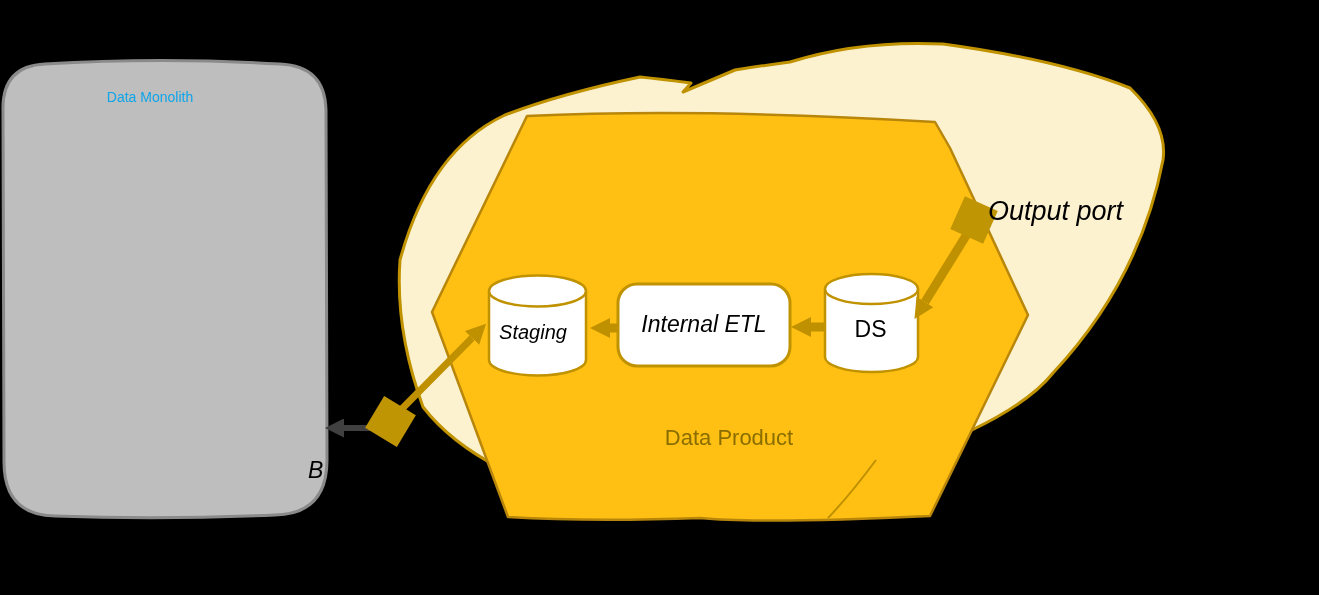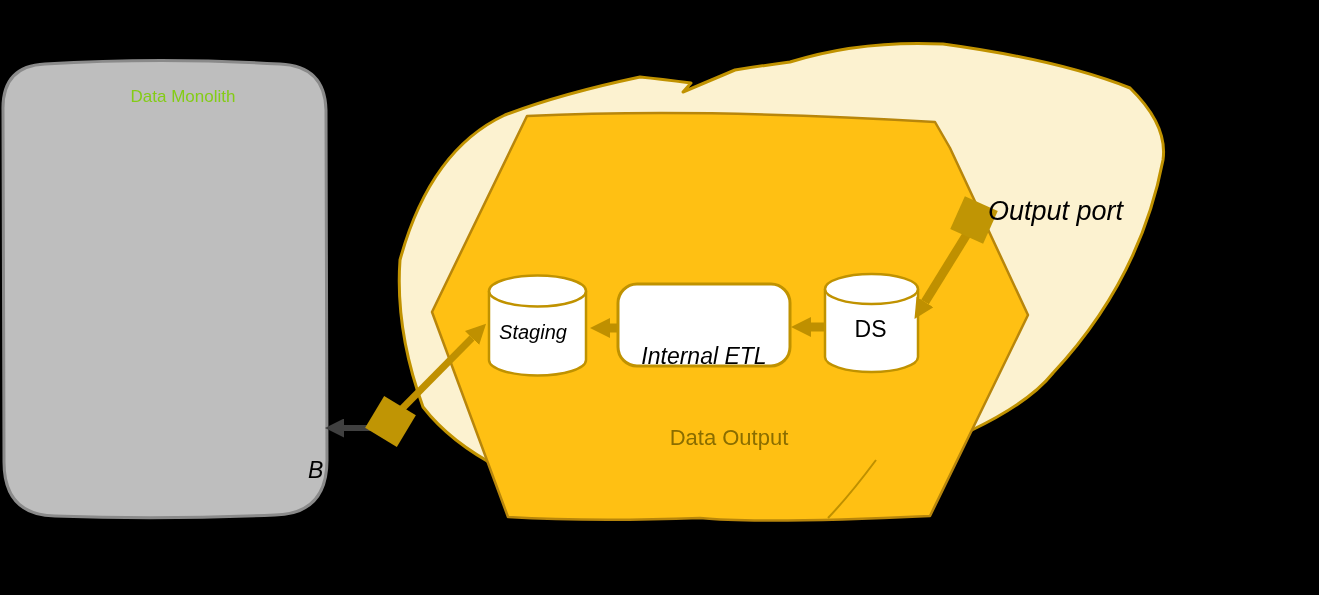--- a/index.html
+++ b/index.html
@@ -6,25 +6,25 @@
   #stage{
     position:relative;
     width:1319px;height:595px;
     background:#000000;
     overflow:hidden;
     font-family:"Liberation Sans", sans-serif;
   }
   #stage svg{position:absolute;left:0;top:0;}
   .lbl{position:absolute;white-space:nowrap;}
   .lbl.center{text-align:center;}
-  .monolith-title{left:33px;top:84px;width:300px;font-size:17px;line-height:26px;color:#84cc16;}
+  .monolith-title{left:0;top:84px;width:300px;font-size:14px;line-height:26px;color:#0ea5e9;}
   .product-title{left:600px;top:425px;width:258px;font-size:22px;line-height:26px;color:#8A6D00;}
   .outport-label{left:988px;top:198px;font-size:27px;line-height:26px;font-style:italic;color:#000000;}
   .staging-label{left:487px;top:320px;width:92px;font-size:20px;line-height:24px;font-style:italic;color:#000000;}
-  .etl-label{left:618px;top:311px;width:172px;font-size:23px;line-height:27px;font-style:italic;color:#000000;margin-top:32px;}
+  .etl-label{left:618px;top:311px;width:172px;font-size:23px;line-height:27px;font-style:italic;color:#000000;}
   .ds-label{left:823px;top:316px;width:95px;font-size:23px;line-height:27px;color:#000000;}
   .b-label{left:308px;top:456px;font-size:23px;line-height:28px;font-style:italic;color:#000000;}
 </style>
 </head>
 <body>
 
 <div id="stage">
 
   <svg width="1319" height="595" viewBox="0 0 1319 595">
     <defs>
@@ -72,21 +72,21 @@
 
     <line x1="972" y1="226" x2="925" y2="302" stroke="#BF9000" stroke-width="9" marker-end="url(#goldHead)"></line>
 
     <rect x="956" y="202" width="36" height="36" transform="rotate(24 974 220)" fill="#C09504"></rect>
 
     <rect x="372" y="403" width="37" height="37" transform="rotate(31 390.5 421.5)" fill="#C09504"></rect>
   </svg>
 
   <div class="lbl center monolith-title">Data Monolith</div>
 
-  <div class="lbl center product-title">Data Output</div>
+  <div class="lbl center product-title">Data Product</div>
 
   <div class="lbl outport-label">Output port</div>
 
   <div class="lbl center staging-label">Staging</div>
 
   <div class="lbl center etl-label">Internal ETL</div>
 
   <div class="lbl center ds-label">DS</div>
 
   <div class="lbl b-label">B</div>

